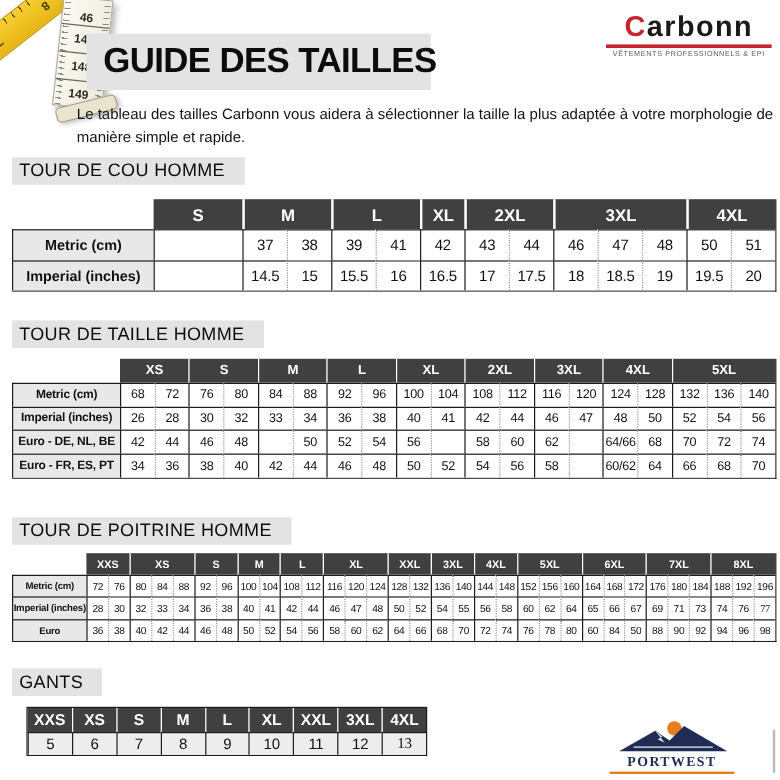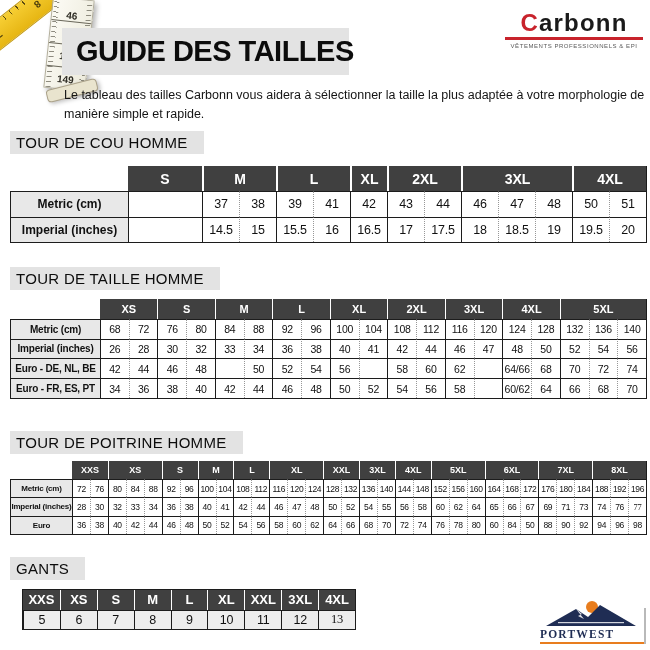--- a/index.html
+++ b/index.html
@@ -1,21 +1,21 @@
 <!DOCTYPE html>
 <html><head>
 <meta charset="utf-8">
 <style>
   * { margin:0; padding:0; box-sizing:border-box; }
   html,body { background:#fff; }
   body { font-family:"Liberation Sans", sans-serif; color:#111; }
   #page { position:relative; width:650px; height:650px; background:#fff; overflow:hidden; }
 
   
-  .title-band { position:absolute; left:62px; top:28px; width:287px; height:47px; background:#e3e3e3; }
+  .title-band { position:absolute; left:72px; top:28px; width:287px; height:47px; background:#e3e3e3; }
   .title-band h1 { font-size:29px; font-weight:bold; letter-spacing:-0.5px; line-height:47px; padding-left:14px; color:#0c0c0c; white-space:nowrap; }
 
   .intro { position:absolute; left:64px; top:86px; width:592px; font-size:12.5px; line-height:1.5; color:#141414; }
 
   .brand-carbonn { position:absolute; left:505px; top:11px; width:138px; text-align:center; }
   .brand-carbonn .wordmark { font-size:24px; font-weight:bold; letter-spacing:1.2px; color:#1a1a1a; line-height:1; white-space:nowrap; }
   .brand-carbonn .wordmark .initial { color:#c8232c; }
   .brand-carbonn .rule { height:2.5px; background:#c8232c; margin-top:2px; }
   .brand-carbonn .tagline { font-size:6px; letter-spacing:0.55px; color:#5a5a5a; margin-top:3px; white-space:nowrap; }
 
@@ -59,21 +59,21 @@
   .tbl-poitrine .ghead { font-size:9px; }
   .tbl-poitrine .rlabel { font-size:8px; letter-spacing:-0.2px; }
   .tbl-poitrine .cell { font-size:8.5px; letter-spacing:-0.3px; }
 
   .tbl-gants    { left:22px; top:589px; width:334px; grid-auto-rows:19.5px; border:1.5px solid #1c1c1c; }
   .tbl-gants .ghead { font-size:13px; }
   .tbl-gants .cell { font-size:12.5px; background:#ededed; }
   .tbl-gants .cell.gs { border-left:1.5px solid #1c1c1c; border-top:1.5px solid #1c1c1c; }
 
   
-  .brand-portwest { position:absolute; left:540px; top:598px; width:104px; text-align:left; }
+  .brand-portwest { position:absolute; left:508px; top:598px; width:104px; text-align:center; }
   .brand-portwest .pw-text { font-family:"Liberation Serif", serif; font-weight:bold; font-size:11.5px; letter-spacing:1.2px; color:#1f2d54; margin-top:-6px; }
   .brand-portwest .pw-rule { height:2px; background:#e87d1e; margin-top:2px; }
   .frame-line { position:absolute; left:644px; top:608px; width:2px; height:36px; background:#b9b9b9; }
 </style>
 </head>
 <body>
 
 <div id="page">
 
   <div class="tape">

